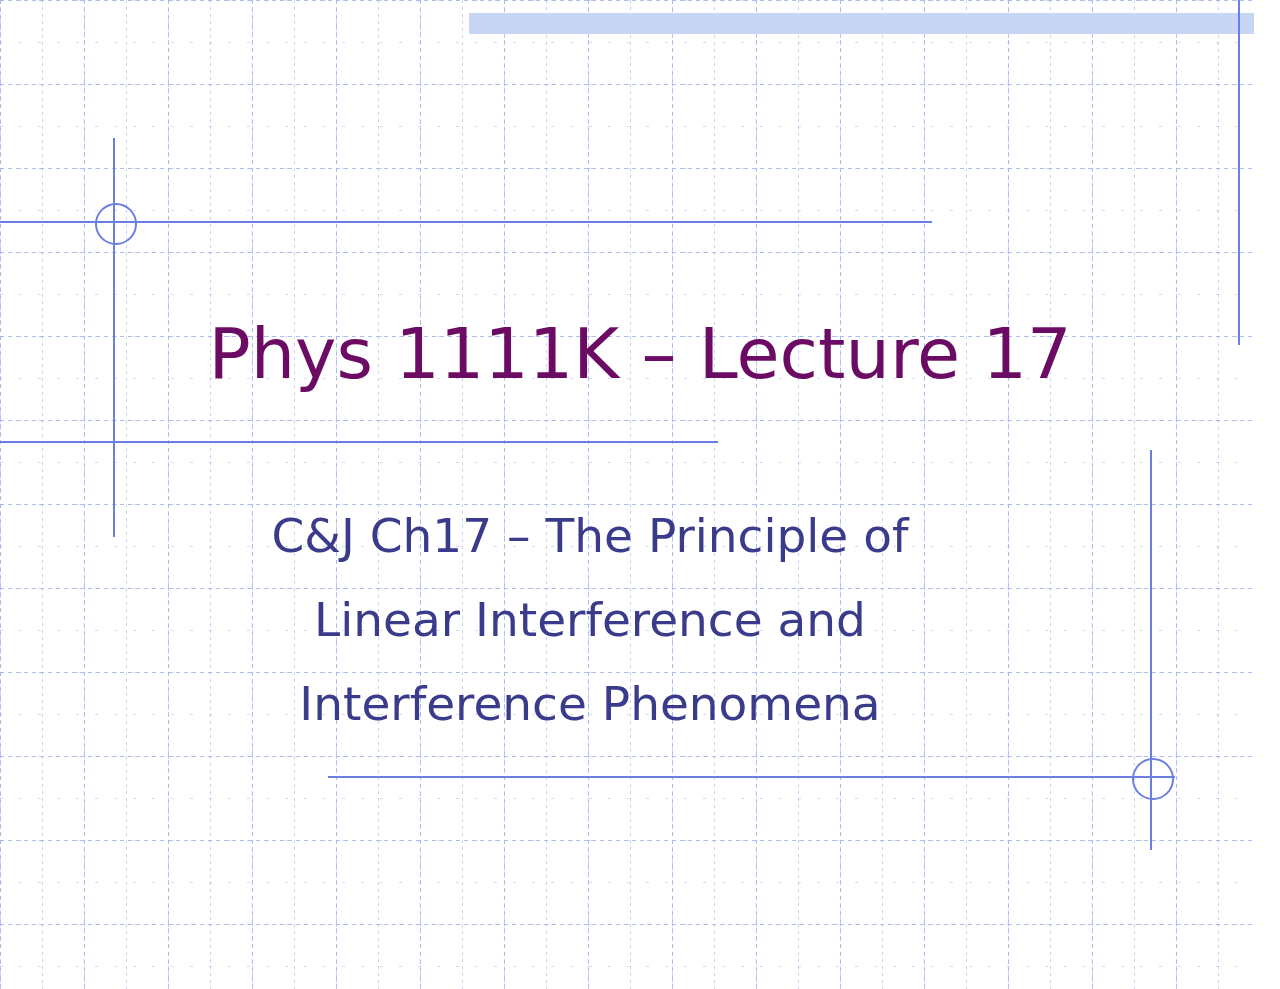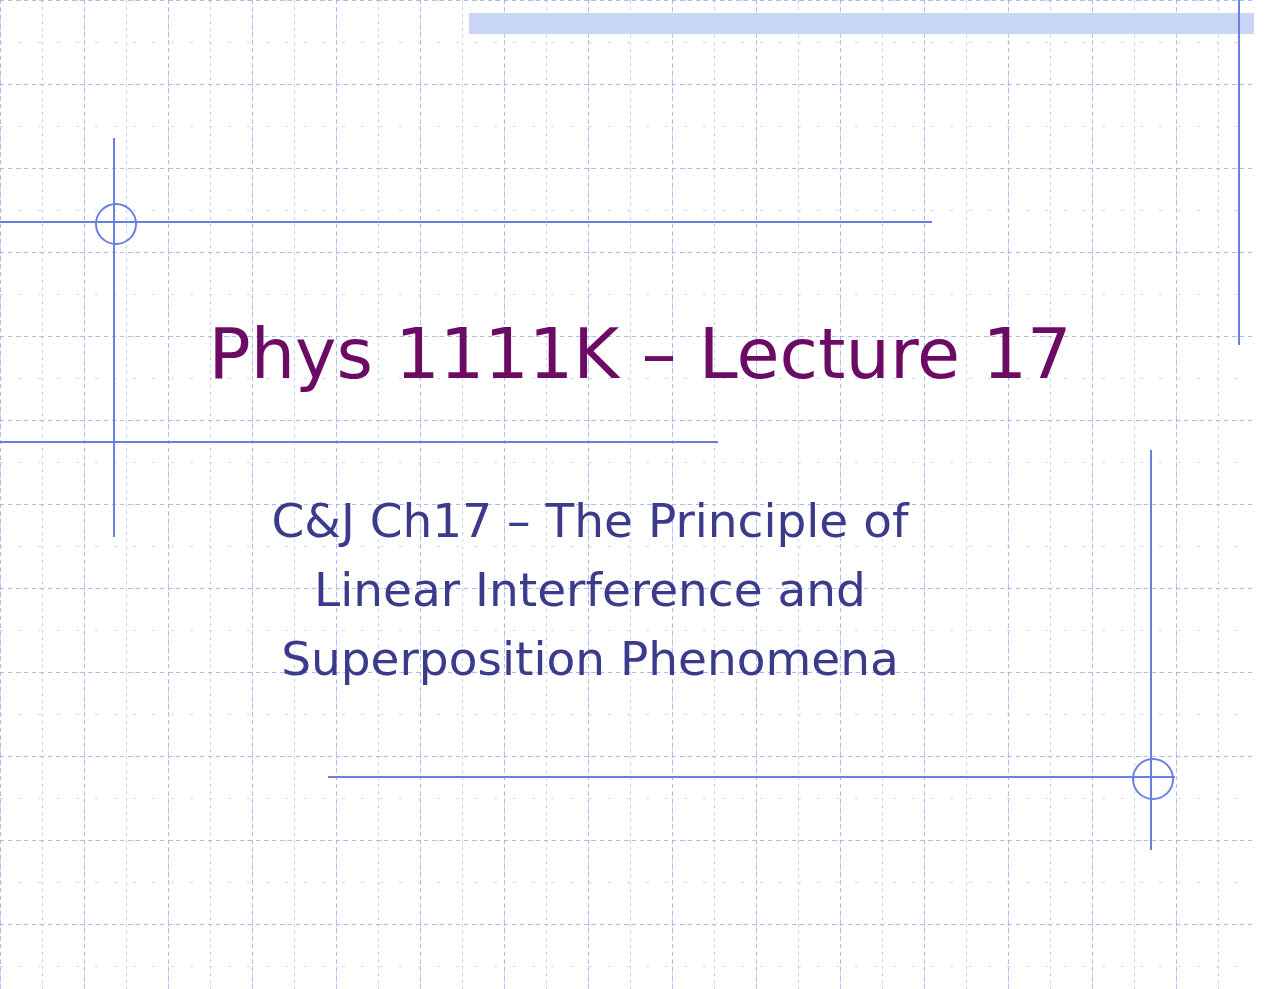--- a/index.html
+++ b/index.html
@@ -174,21 +174,21 @@
     left: 190px;
     top: 486px;
     width: 800px;
     text-align: center;
     z-index: 5;
   }
   .subtitle-line {
     font-size: 47px;
     line-height: 69px;
     font-weight: normal;
-    margin: 0;
+    margin: 15px;
     white-space: nowrap;
   }
 </style>
 </head>
 <body>
 
 <div id="slide">
 
   <div class="grid-layer">
     <div class="grid-minor-v"></div>
@@ -215,16 +215,16 @@
 
   <div class="deco-circle" style="left:1132px; top:758px; width:38px; height:38px; border:2px solid #6A7FE0;"></div>
 
   <div id="title-block">
     <h1 id="title-text" style="color:#6B0B63;">Phys 1111K – Lecture 17</h1>
   </div>
 
   <div id="subtitle-block">
     <p class="subtitle-line" style="color:#3B3B8C;">C&amp;J Ch17 – The Principle of</p>
     <p class="subtitle-line" style="color:#3B3B8C;">Linear Interference and</p>
-    <p class="subtitle-line" style="color:#3B3B8C;">Superposition Phenomena</p>
+    <p class="subtitle-line" style="color:#3B3B8C;">Interference Phenomena</p>
   </div>
 
 </div>
 
 </body></html>

